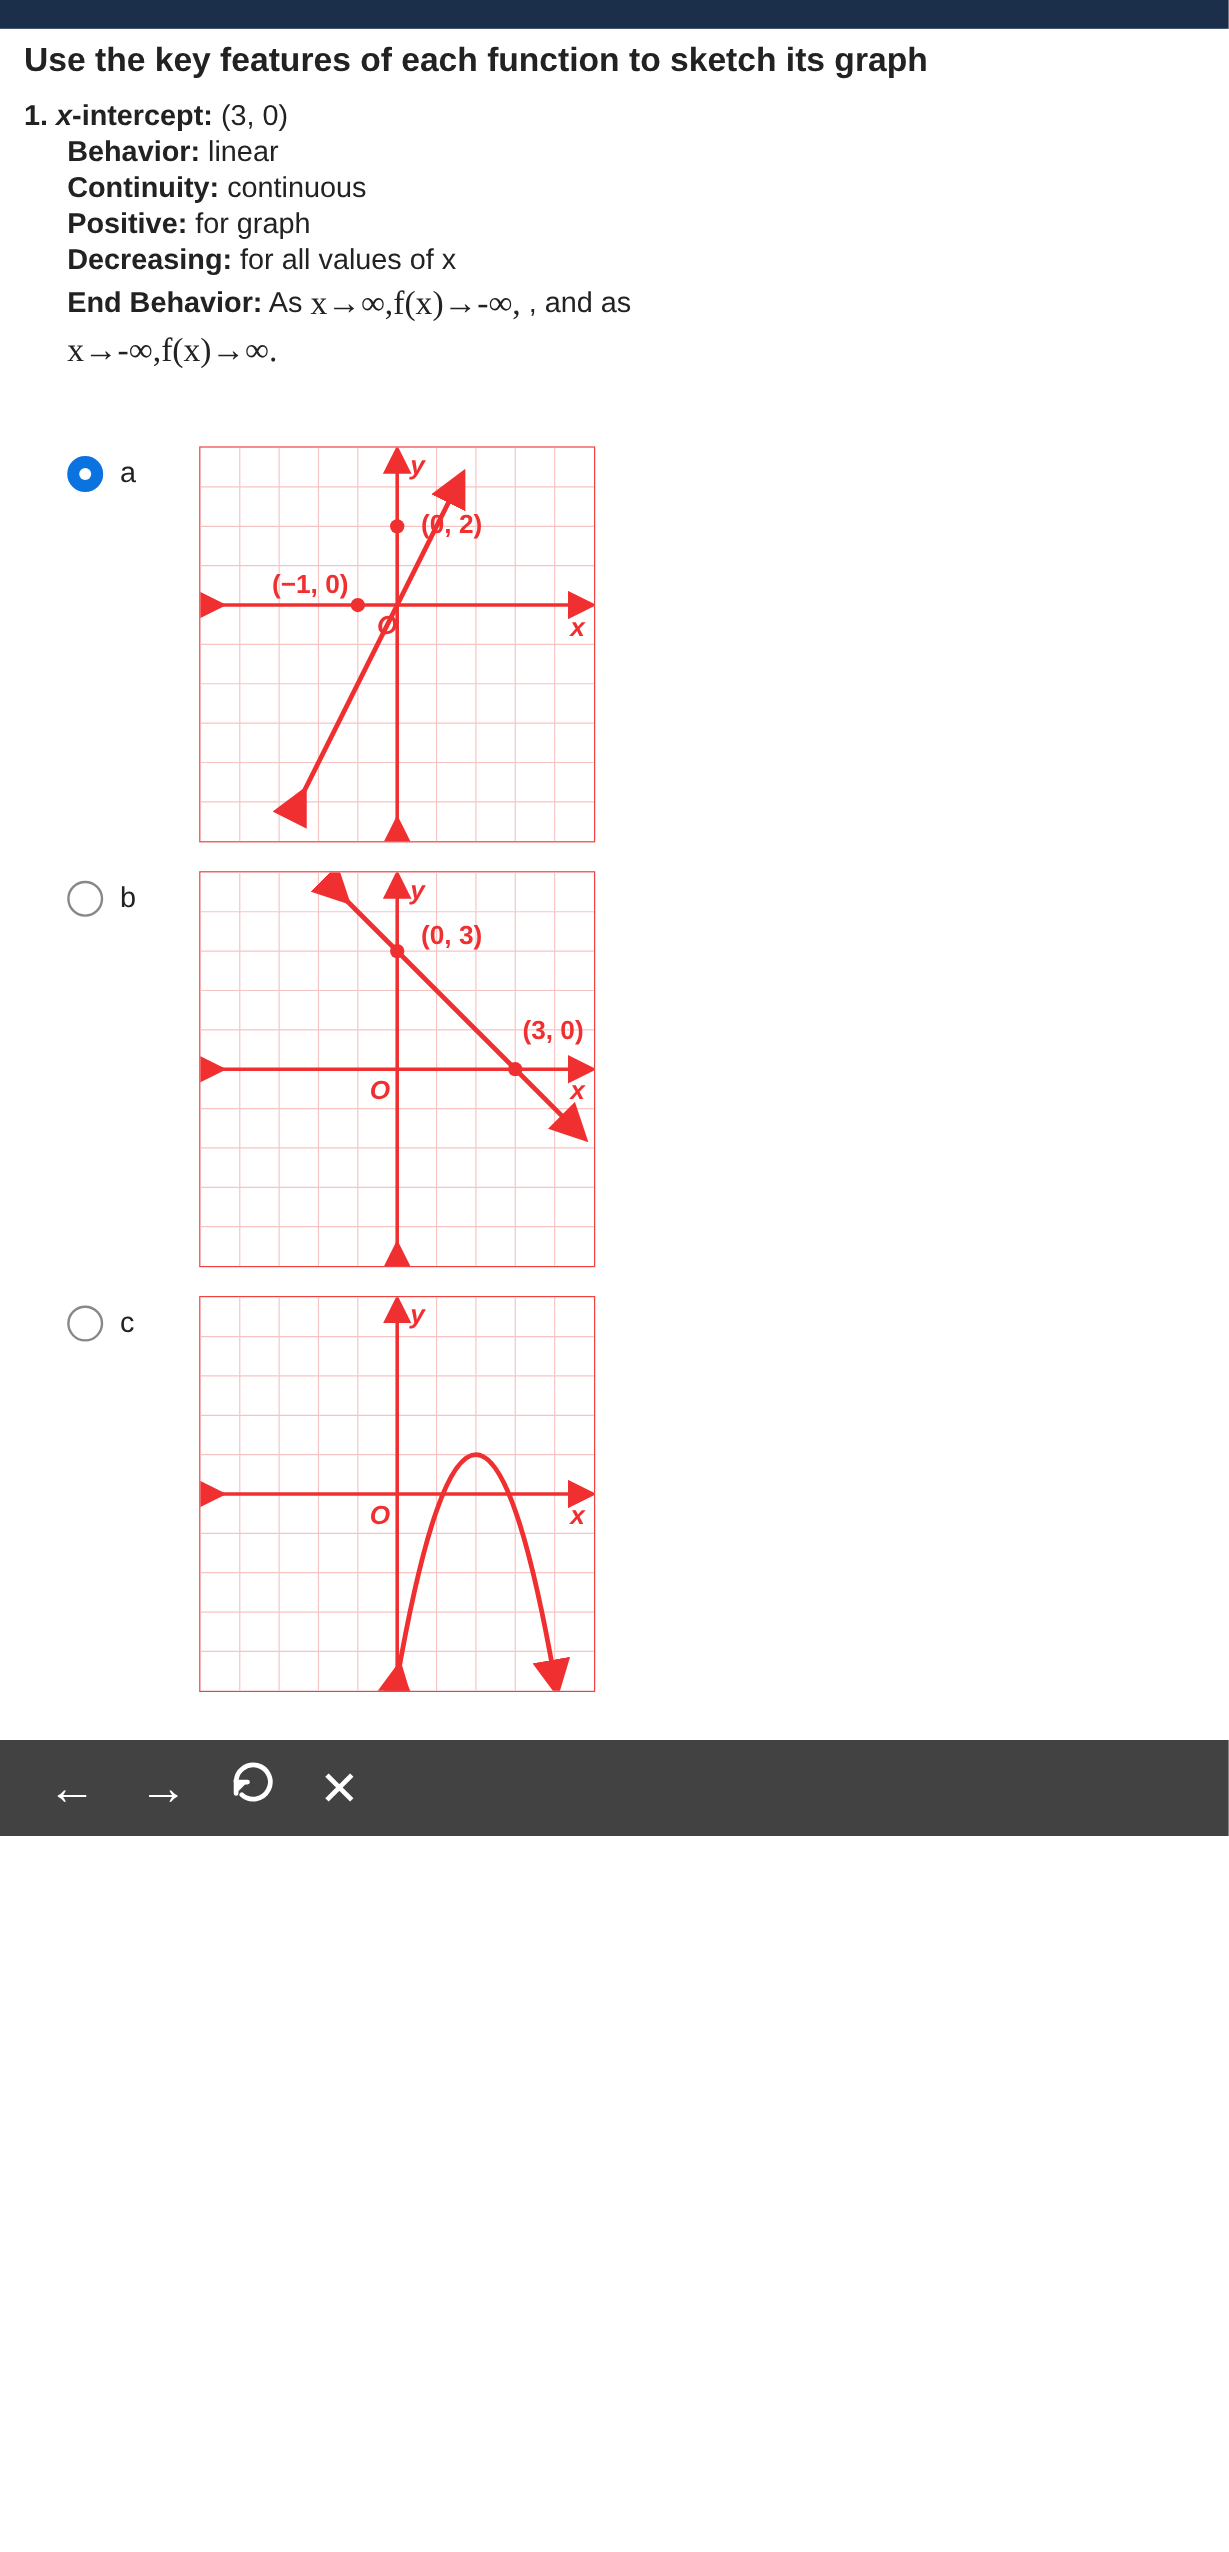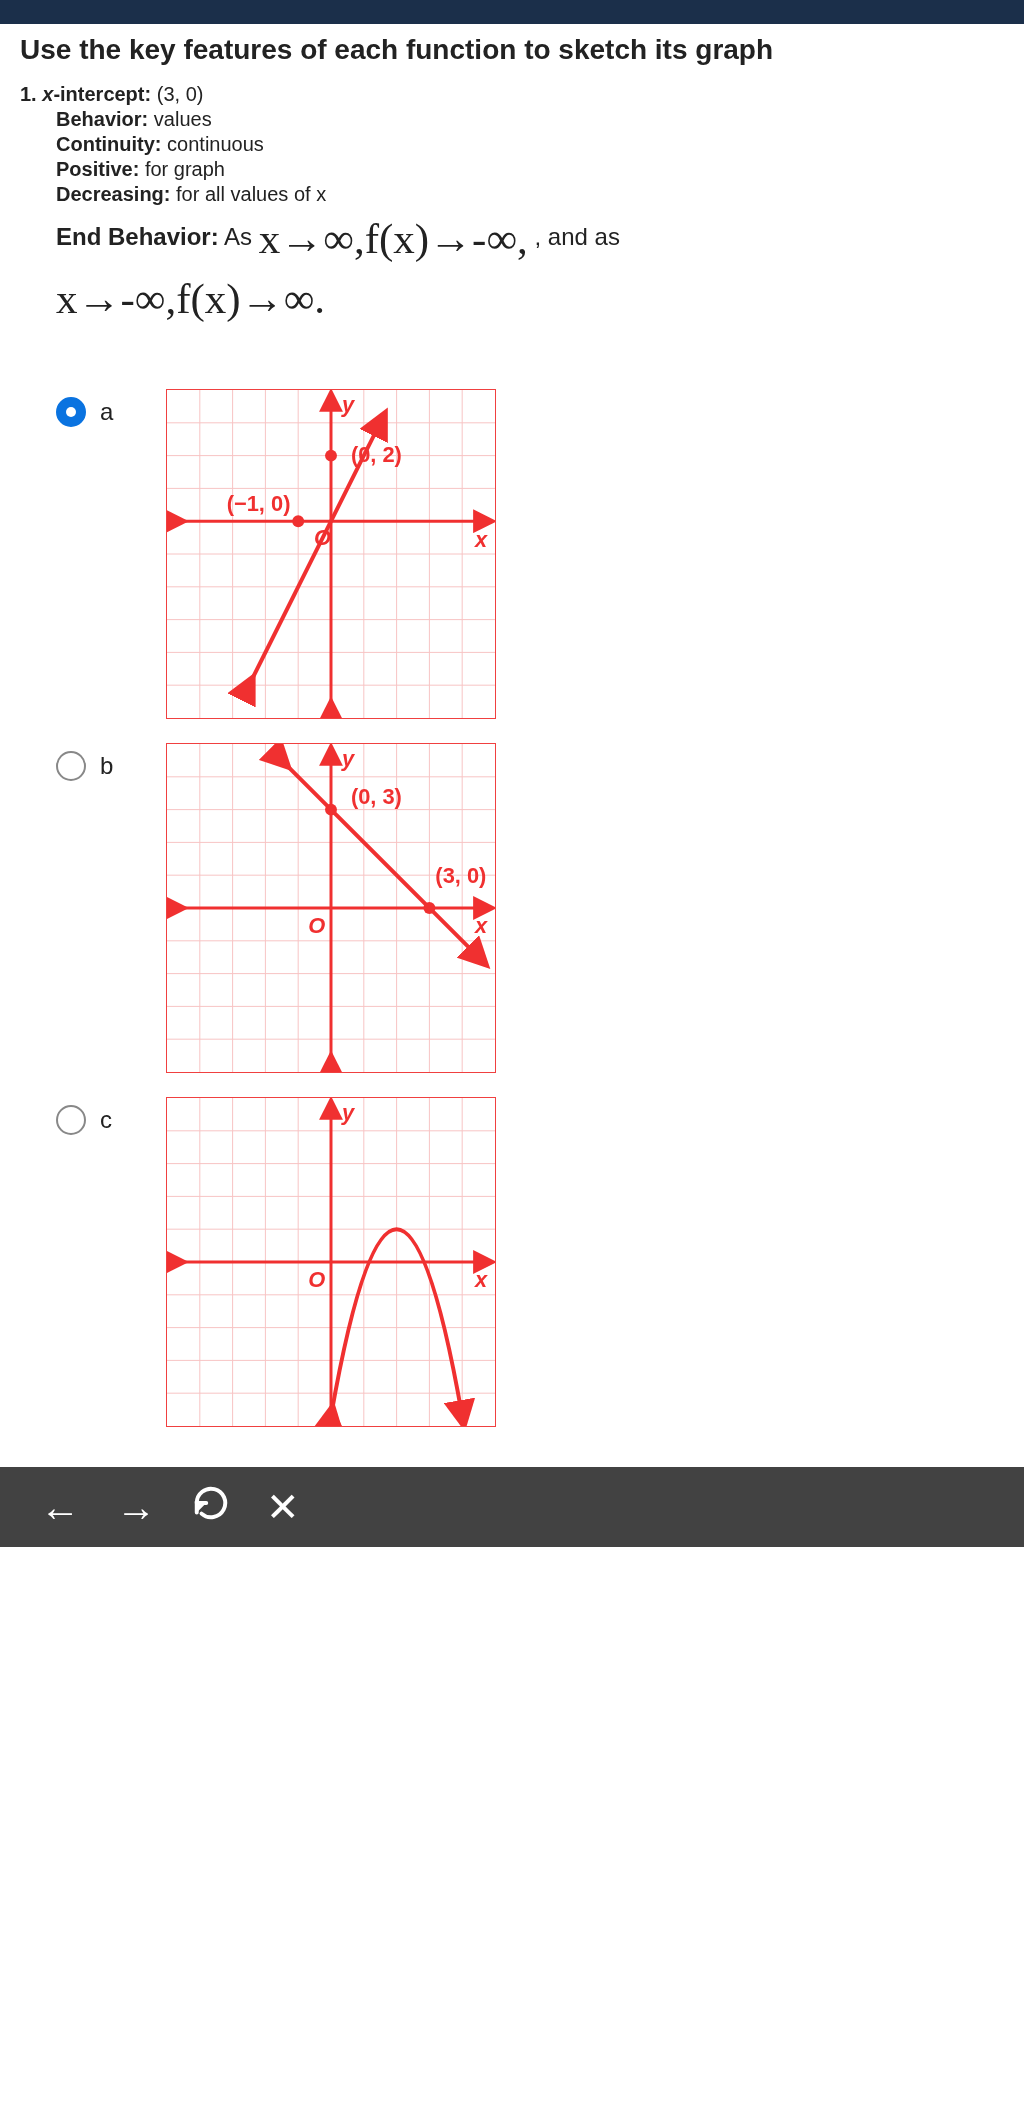--- a/index.html
+++ b/index.html
@@ -20,38 +20,38 @@
     font-size: 28px;
     font-weight: bold;
     margin-bottom: 16px;
     white-space: nowrap;
     overflow: hidden;
   }
   .feature-list {
     padding-left: 0;
   }
   .feature-line {
-    font-size: 20px;
+    font-size: 24px;
     line-height: 1.25;
     padding-left: 36px;
   }
   .feature-line.first {
     padding-left: 0;
   }
   .num { font-weight: bold; }
   .label-bold { font-weight: bold; }
   .end-behavior {
     font-size: 24px;
     line-height: 1.4;
     padding-left: 36px;
     margin-top: 2px;
   }
   .math {
     font-family: "Times New Roman", serif;
-    font-size: 43px;
+    font-size: 28px;
     vertical-align: middle;
   }
   .choices {
     margin-top: 60px;
     padding-left: 36px;
   }
   .choice-row {
     display: flex;
     align-items: flex-start;
     margin-bottom: 24px;
@@ -127,21 +127,21 @@
   <div class="heading">Use the key features of each function to sketch its graph</div>
 
   <div class="feature-list">
     <div class="feature-line first">
       <span class="num">1.</span>
       <span class="label-bold"><i><span>x</span></i>-intercept:</span>
       <span>(3, 0)</span>
     </div>
     <div class="feature-line">
       <span class="label-bold">Behavior:</span>
-      <span>values</span>
+      <span>linear</span>
     </div>
     <div class="feature-line">
       <span class="label-bold">Continuity:</span>
       <span>continuous</span>
     </div>
     <div class="feature-line">
       <span class="label-bold">Positive:</span>
       <span>for graph</span>
     </div>
     <div class="feature-line">

